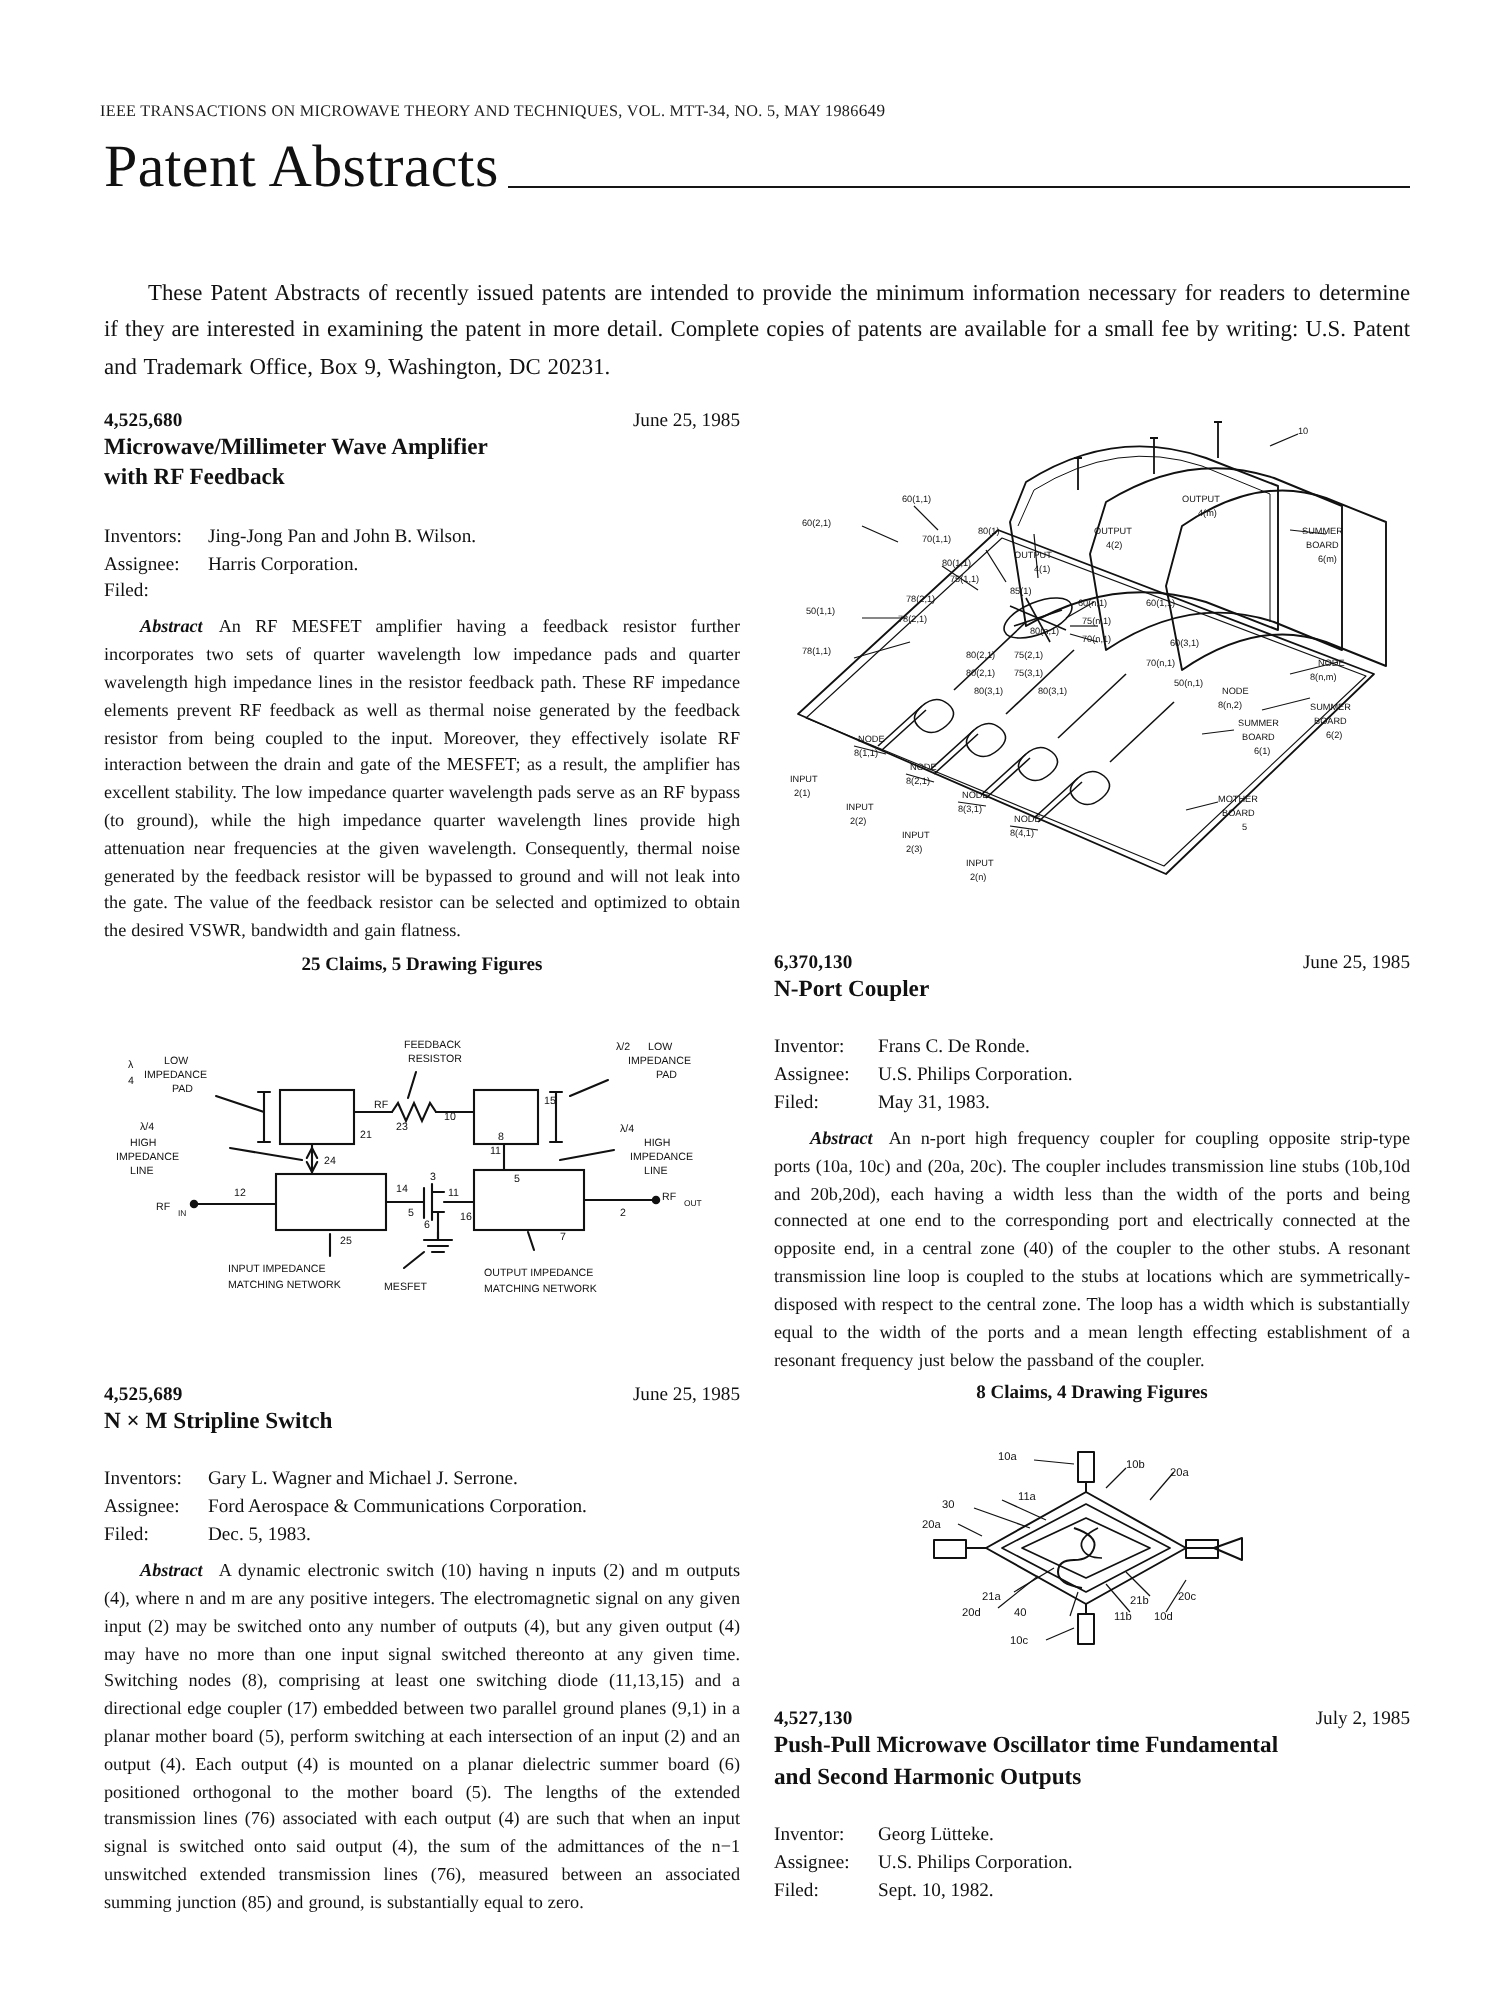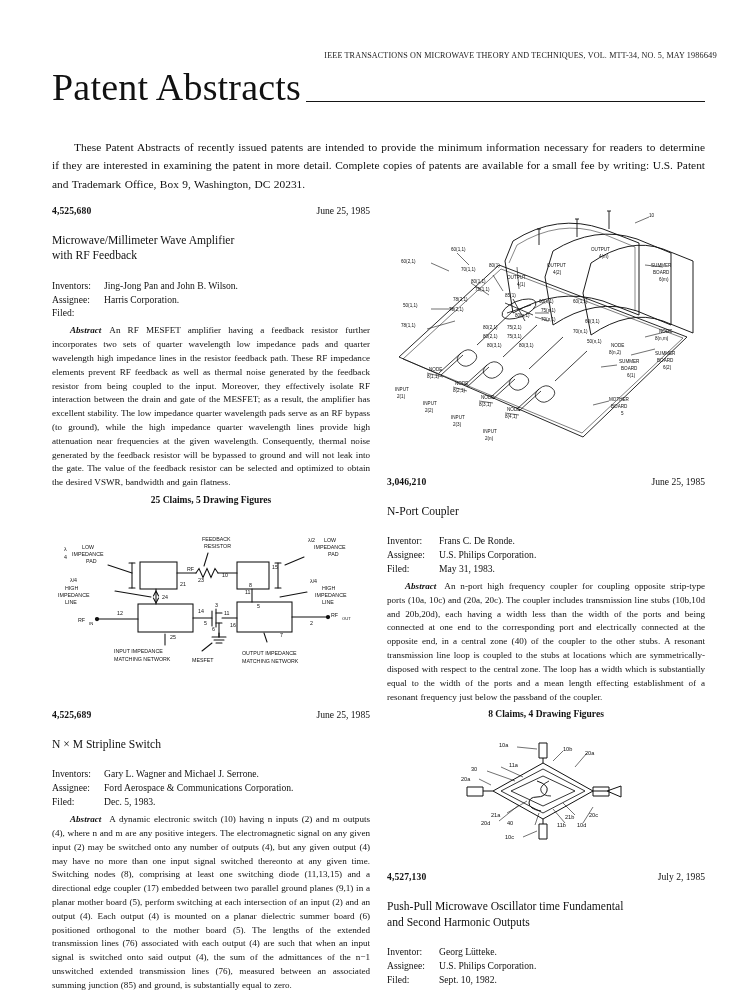--- a/index.html
+++ b/index.html
@@ -19,45 +19,45 @@
     position: absolute;
     left: 0; top: 0;
     width: 755px;
     height: 1000px;
     background: #fff;
   }
 
   
   .running-head {
     position: absolute;
-    left: 64px;
+    left: 50px;
     top: 50px;
     width: 653px;
     display: flex;
-    justify-content: flex-end;
+    justify-content: flex-start;
     align-items: baseline;
     font-size: 8.1px;
     letter-spacing: 0.15px;
     font-variant: small-caps;
     text-transform: uppercase;
     color: #1a1a1a;
   }
   .running-head .folio { font-size: 8.6px; }
 
   
   .masthead {
     position: absolute;
     left: 52px;
     top: 68px;
     width: 653px;
     display: flex;
     align-items: flex-end;
   }
   .masthead-title {
-    font-size: 38px;
+    font-size: 30px;
     font-family: "Liberation Serif", serif;
     letter-spacing: 0.2px;
     white-space: nowrap;
     line-height: 1.05;
   }
   .masthead-rule {
     flex: 1 1 auto;
     height: 0;
     border-bottom: 1.6px solid #151515;
     margin: 0 0 6px 5px;
@@ -93,24 +93,23 @@
     align-items: baseline;
     font-size: 9.6px;
   }
   .pat-no {
     font-weight: bold;
     letter-spacing: 0.1px;
   }
   .pat-date { font-weight: normal; }
 
   .entry-title {
-    font-weight: normal;
+    font-weight: bold;
     font-size: 11.6px;
     line-height: 1.32;
-    margin-top: 17px;
   }
 
   .meta {
     margin-top: 15px;
     font-size: 9.6px;
     line-height: 1.45;
   }
   .meta-row { display: flex; }
   .meta-key {
     width: 52px;
@@ -473,21 +472,21 @@
           <text x="96" y="228">INPUT</text>
           <text x="98" y="235">2(n)</text>
         </g>
       </svg>
     </div>
 
     <div class="spacer-b"></div>
 
     <div class="entry">
       <div class="entry-head">
-        <span class="pat-no">3,046,210</span>
+        <span class="pat-no">6,370,130</span>
         <span class="pat-date">June 25, 1985</span>
       </div>
       <div class="entry-title">
         <div>N-Port Coupler</div>
       </div>
       <div class="meta">
         <div class="meta-row">
           <span class="meta-key">Inventor:</span>
           <span class="meta-val">Frans C. De Ronde.</span>
         </div>

